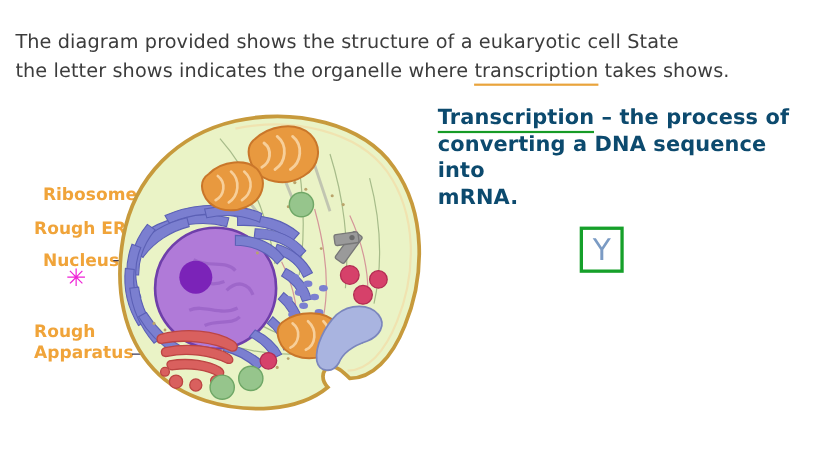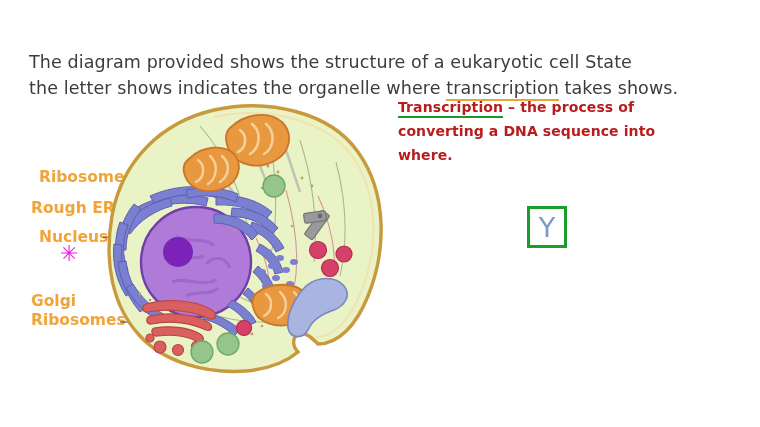--- a/index.html
+++ b/index.html
@@ -4,35 +4,34 @@
 <style>
   html,body{margin:0;padding:0;}
   body{
     width:760px;height:427px;background:#ffffff;overflow:hidden;
     font-family:"DejaVu Sans",sans-serif;position:relative;
   }
   .stage{position:absolute;left:0;top:0;width:760px;height:427px;}
 
   
   #question{
-    position:absolute;left:29px;top:26px;width:712px;
+    position:absolute;left:14px;top:26px;width:712px;
     font-family:"DejaVu Sans",sans-serif;
     font-size:17.5px;line-height:26px;color:#3c3c3c;
     letter-spacing:.1px;
-    margin-top:23px;
   }
   #question .ul-orange{
     border-bottom:2.5px solid #e9a43c;padding-bottom:1px;
   }
 
   
   #note{
     position:absolute;left:398px;top:95px;width:345px;
     font-family:"DejaVu Sans",sans-serif;
-    font-size:14px;line-height:24px;color:#b91c1c;
+    font-size:19px;line-height:24px;color:#0c4a6e;
     font-weight:600;letter-spacing:.1px;
   }
   #note .ul-green{border-bottom:2px solid #169b26;padding-bottom:1px;}
 
   
   #answer-box{
     position:absolute;left:527px;top:206px;width:40px;height:42px;
     border:3px solid #16a02a;box-sizing:border-box;
     display:flex;align-items:center;justify-content:center;
     color:#7b9bc4;font-size:27px;line-height:1;
@@ -63,31 +62,31 @@
 <div class="stage">
 
   <div id="question">
     <span>The diagram provided shows the structure of a eukaryotic cell State</span><br>
     <span>the letter shows indicates the organelle where </span><span class="ul-orange">transcription</span><span> takes shows.</span>
   </div>
 
   <div id="note">
     <span class="ul-green">Transcription</span><span> – the process of</span><br>
     <span>converting a DNA sequence into</span><br>
-    <span>where.</span>
+    <span>mRNA.</span>
   </div>
 
   <div id="answer-box">
     <span>Y</span>
   </div>
 
   <div class="lbl" id="lbl-ribosomes">Ribosomes</div>
   <div class="lbl" id="lbl-rougher">Rough ER</div>
   <div class="lbl" id="lbl-nucleus">Nucleus</div>
-  <div class="lbl" id="lbl-golgi">Golgi Ribosomes</div>
+  <div class="lbl" id="lbl-golgi">Rough Apparatus</div>
   <div id="star">✳</div>
 
   <svg id="cell-svg" width="760" height="427" viewBox="0 0 760 427">
 
     <g stroke="#3a3a58" stroke-width="1.2" fill="none">
       <path d="M128,176 L196,176 L210,208"></path>
       <path d="M113,207 L196,207"></path>
       <path d="M103,237 L176,237 L186,250"></path>
       <path d="M120,322 L205,322"></path>
     </g>

